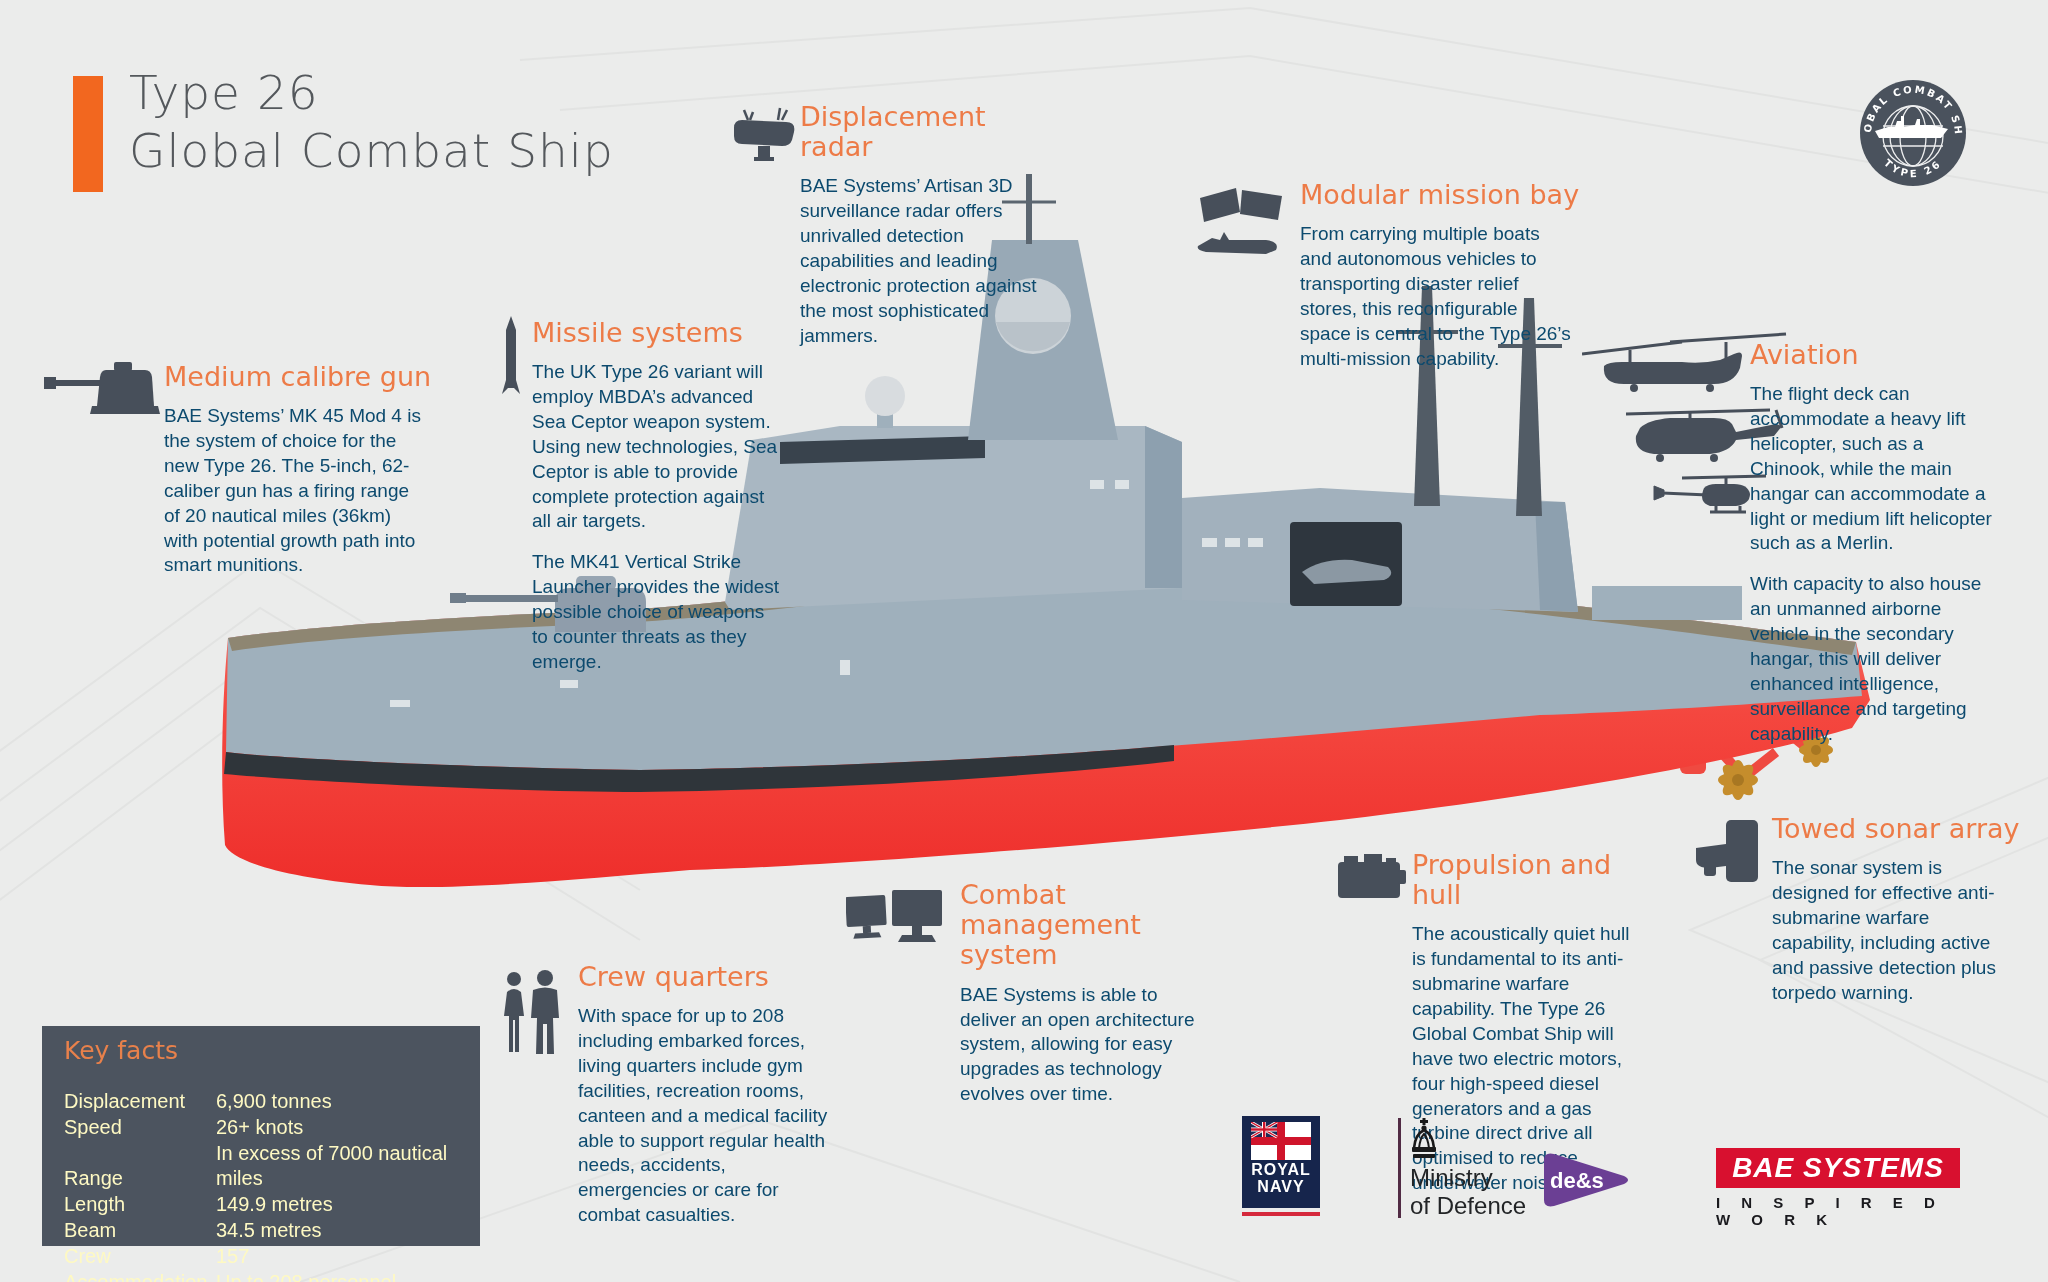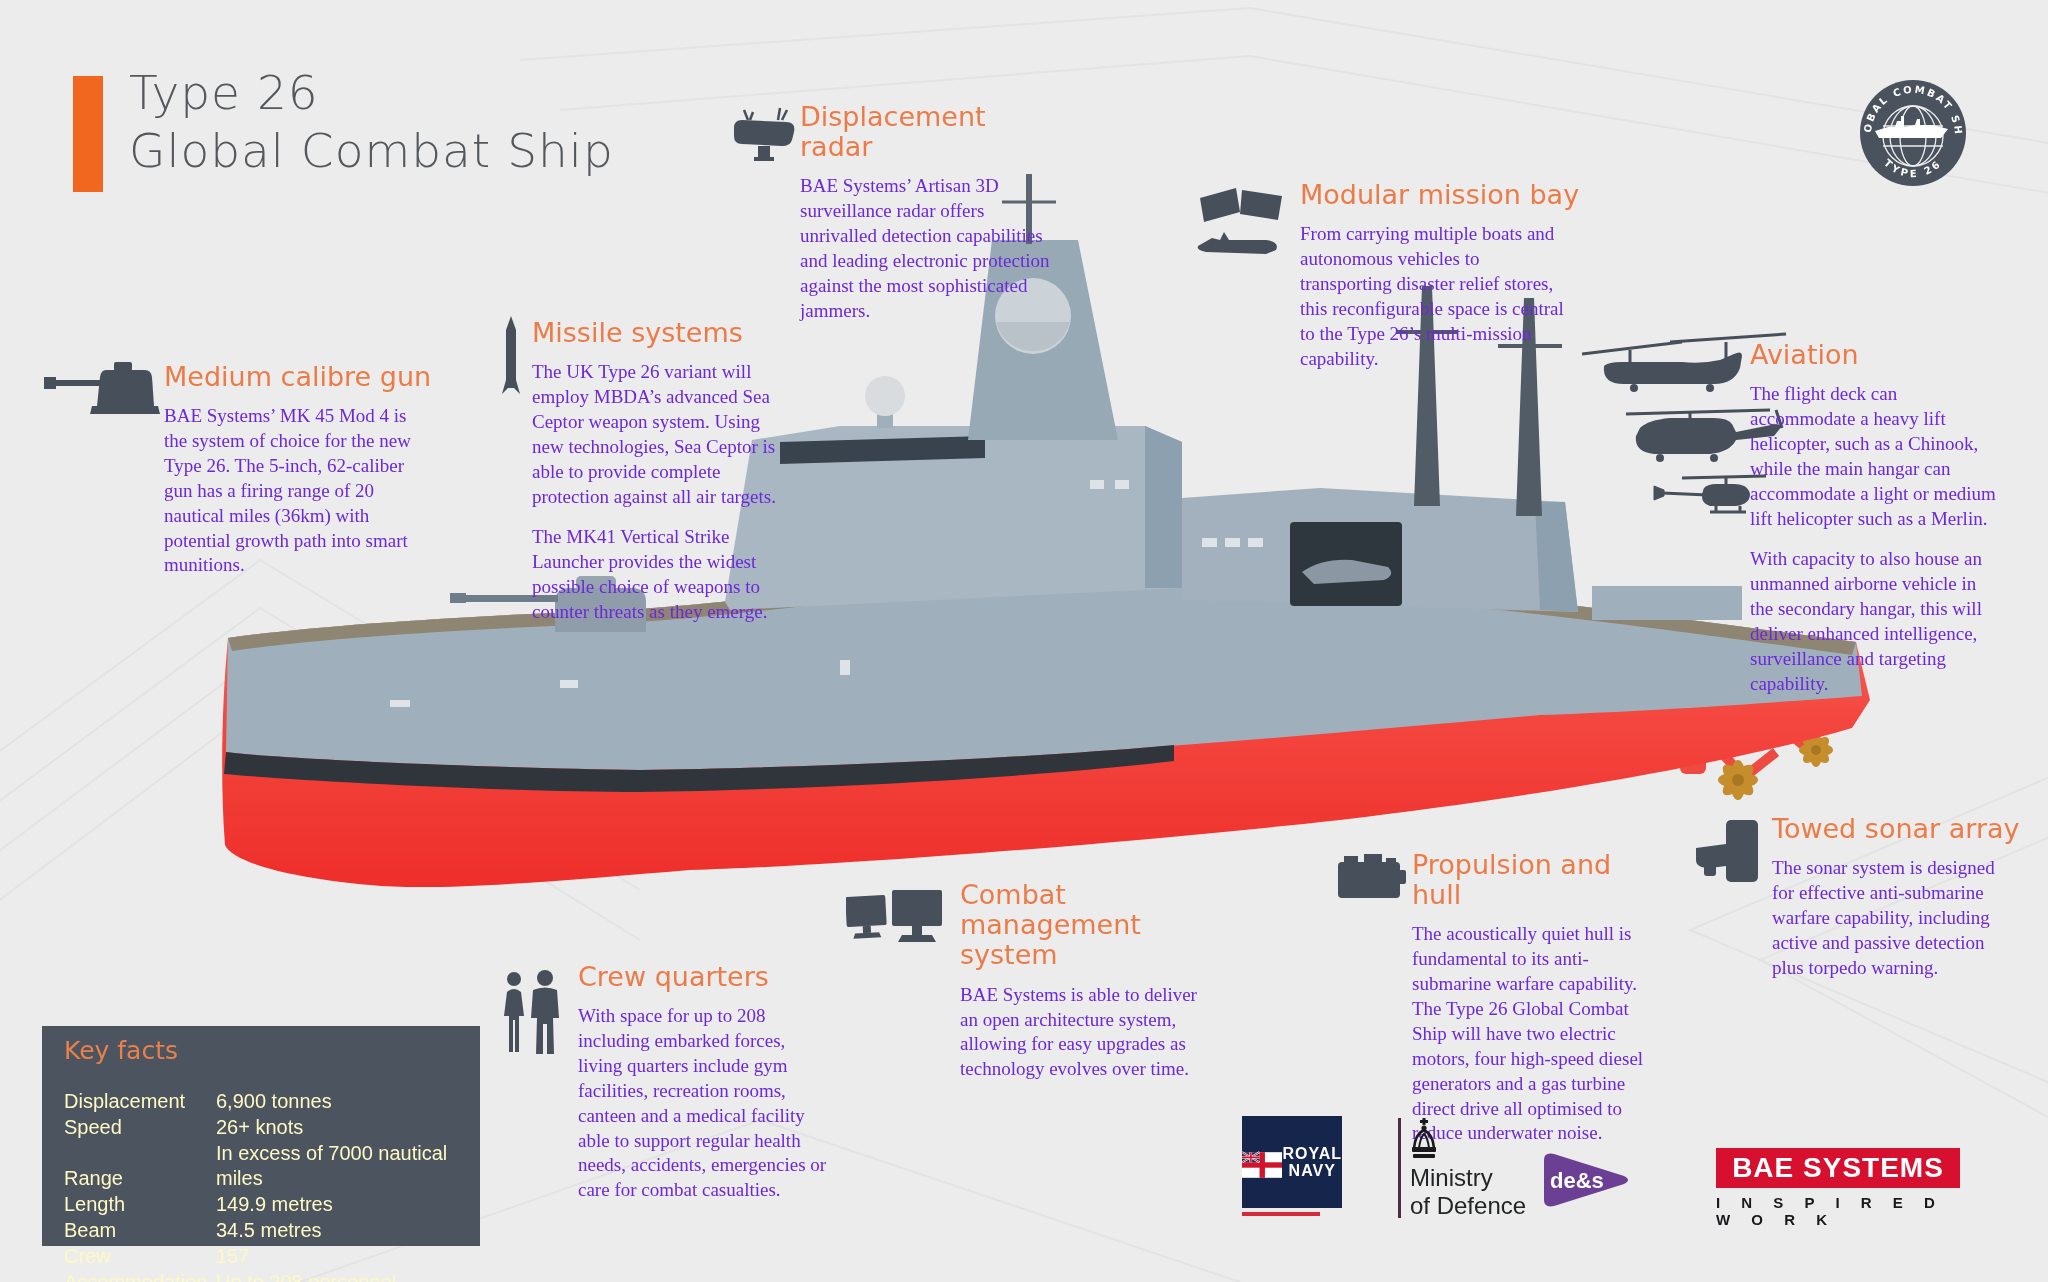--- a/index.html
+++ b/index.html
@@ -2,42 +2,42 @@
 <html><head>
 <meta charset="utf-8">
 <style>
   html,body{margin:0;padding:0;background:#d8d9d8;}
   #canvas{position:relative;width:2048px;height:1282px;background:#ebeceb;overflow:hidden;
           font-family:"Liberation Sans",sans-serif;}
   .contours{position:absolute;left:0;top:0;width:2048px;height:1282px;}
   .sec{position:absolute;}
   .sec h2{font-family:"DejaVu Sans",sans-serif;font-weight:400;color:#ed7b47;font-size:27px;
           line-height:1.12;margin:0 0 12px 0;}
-  .sec p{font-size:19px;line-height:1.31;color:#6d28d9;margin:0 0 16px 0;font-family:Liberation Serif, serif;}
+  .sec p{font-size:19px;line-height:1.31;color:#0c4a6e;margin:0 0 16px 0;}
   .icon{position:absolute;}
   .title-rect{position:absolute;left:73px;top:76px;width:30px;height:116px;background:#f2671f;}
   .title{position:absolute;left:129px;top:64px;font-family:"DejaVu Sans",sans-serif;
          font-weight:200;font-size:47px;line-height:1.24;color:#54585c;letter-spacing:1px;}
   .kf{position:absolute;left:42px;top:1026px;width:438px;height:220px;background:#4c545f;
       box-sizing:border-box;padding:10px 0 0 22px;}
   .kf h3{font-family:"DejaVu Sans",sans-serif;font-weight:400;color:#e8814b;font-size:25px;margin:0 0 24px 0;}
   .kf .row{display:flex;font-family:Liberation Sans, sans-serif;font-weight:300;font-size:20px;
            color:#fef9c3;line-height:1.29;align-items:flex-end;}
   .kf .lbl{width:152px;flex:none;}
   
-  .rn-box{position:absolute;left:1242px;top:1116px;width:100px;height:92px;background:#16254c;
-          display:flex;flex-direction:row;align-items:center;}
+  .rn-box{position:absolute;left:1242px;top:1116px;width:78px;height:92px;background:#16254c;
+          display:flex;flex-direction:column;align-items:center;}
   .rn-text{color:#fff;font-weight:bold;font-size:16px;line-height:1.05;text-align:center;letter-spacing:1px;margin-top:2px;}
   .rn-line{position:absolute;left:1242px;top:1212px;width:78px;height:4px;background:#d5293c;}
   .mod{position:absolute;left:1398px;top:1118px;width:160px;height:104px;}
   .mod-bar{position:absolute;left:0;top:0;width:3px;height:100px;background:#512b44;}
   .mod-text{position:absolute;left:12px;top:46px;font-size:24px;line-height:1.16;color:#222426;}
   .des{position:absolute;left:1536px;top:1150px;width:100px;height:60px;}
   .bae{position:absolute;left:1716px;top:1148px;width:244px;}
-  .bae-box{background:#d8102f;height:40px;display:flex;align-items:center;justify-content:center;}
+  .bae-box{background:#d8102f;height:40px;display:flex;align-items:center;justify-content:center;font-style:italic;}
   .bae-name{color:#fff;font-weight:bold;font-size:28px;letter-spacing:1px;font-family:"Liberation Sans",sans-serif;}
   .bae-tag{margin-top:6px;color:#1a1a1e;font-weight:bold;font-size:15px;letter-spacing:8.5px;text-align:left;}
   .badge{position:absolute;left:1858px;top:78px;width:110px;height:110px;}
 </style>
 </head>
 <body>
 
 <div id="canvas">
 
   <svg class="contours" viewBox="0 0 2048 1282">

